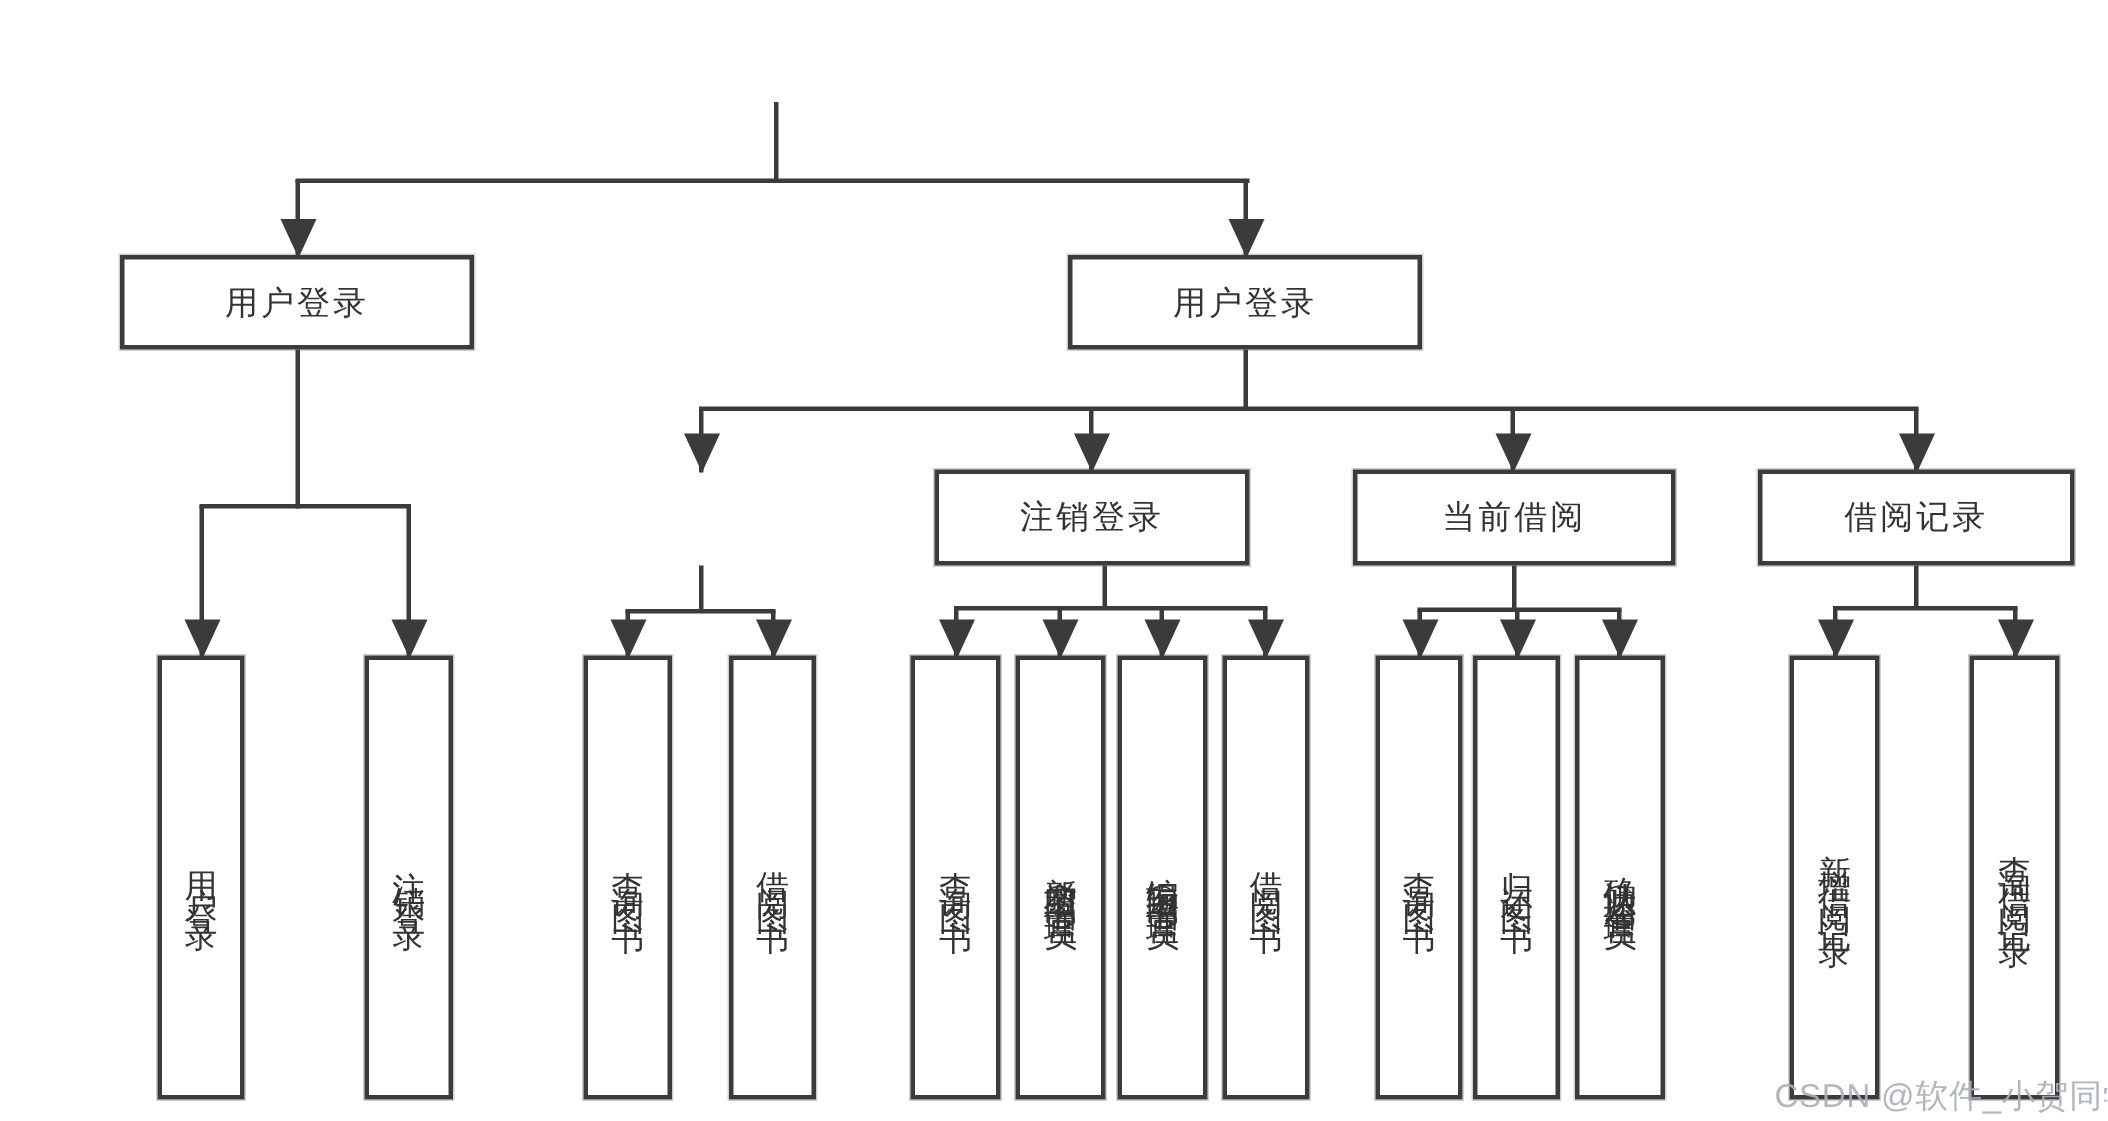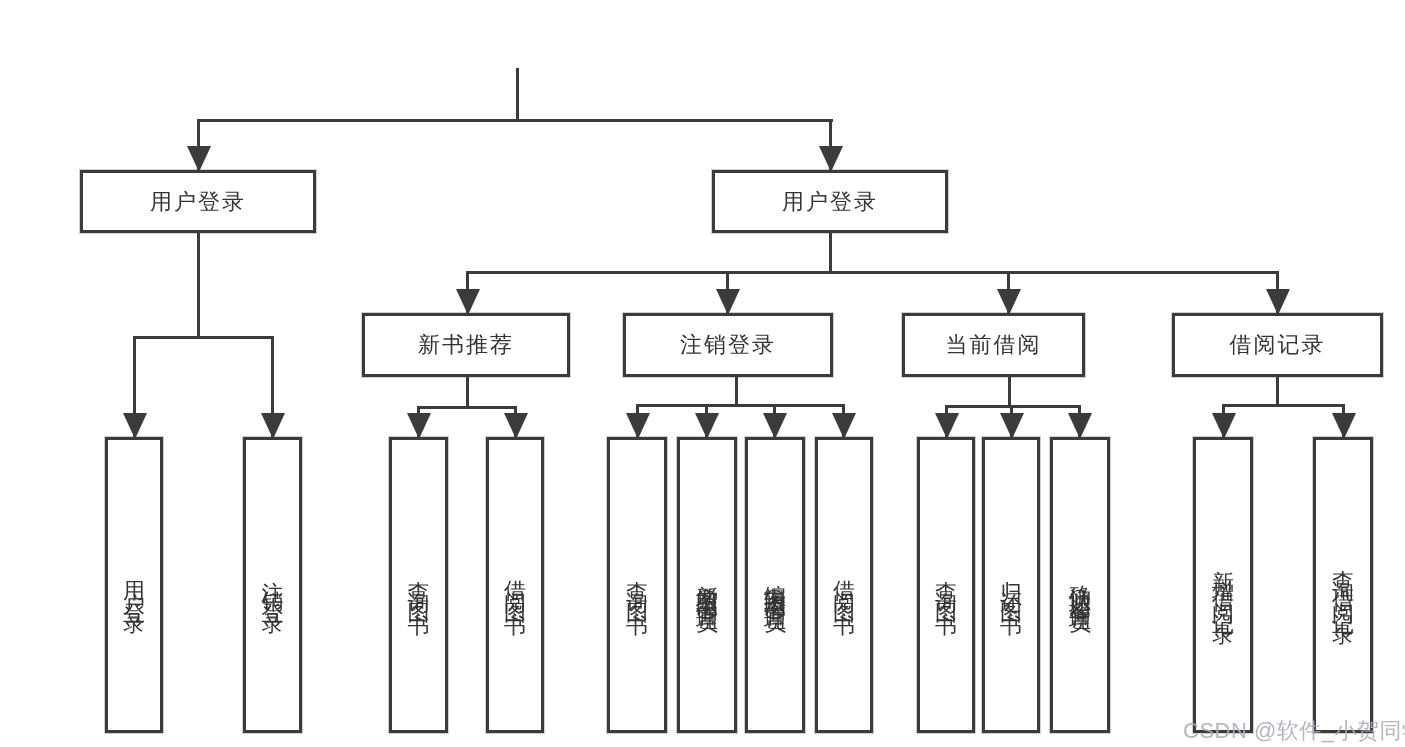--- a/index.html
+++ b/index.html
@@ -37,27 +37,24 @@
 <div class="canvas">
 
 
   <div class="box" style="left:80px;top:170px;width:236px;height:63px;">
     <span class="hlabel">用户登录</span>
   </div>
   <div class="box" style="left:712px;top:170px;width:236px;height:63px;">
     <span class="hlabel">用户登录</span>
   </div>
 
-  <div class="box" style="left:362px;top:313px;width:208px;height:64px;">
-    <span class="hlabel">新书推荐</span>
-  </div>
   <div class="box" style="left:623px;top:313px;width:210px;height:64px;">
     <span class="hlabel">注销登录</span>
   </div>
-  <div class="box" style="left:902px;top:313px;width:183px;height:64px;">
+  <div class="box" style="left:902px;top:313px;width:215px;height:64px;">
     <span class="hlabel">当前借阅</span>
   </div>
   <div class="box" style="left:1172px;top:313px;width:211px;height:64px;text-align:center;">
     <span class="hlabel">借阅记录</span>
   </div>
 
   <div class="box" style="left:105px;top:437px;width:58px;height:296px;">
     <span class="vtext">用户登录</span>
   </div>
   <div class="box" style="left:243px;top:437px;width:59px;height:296px;">

